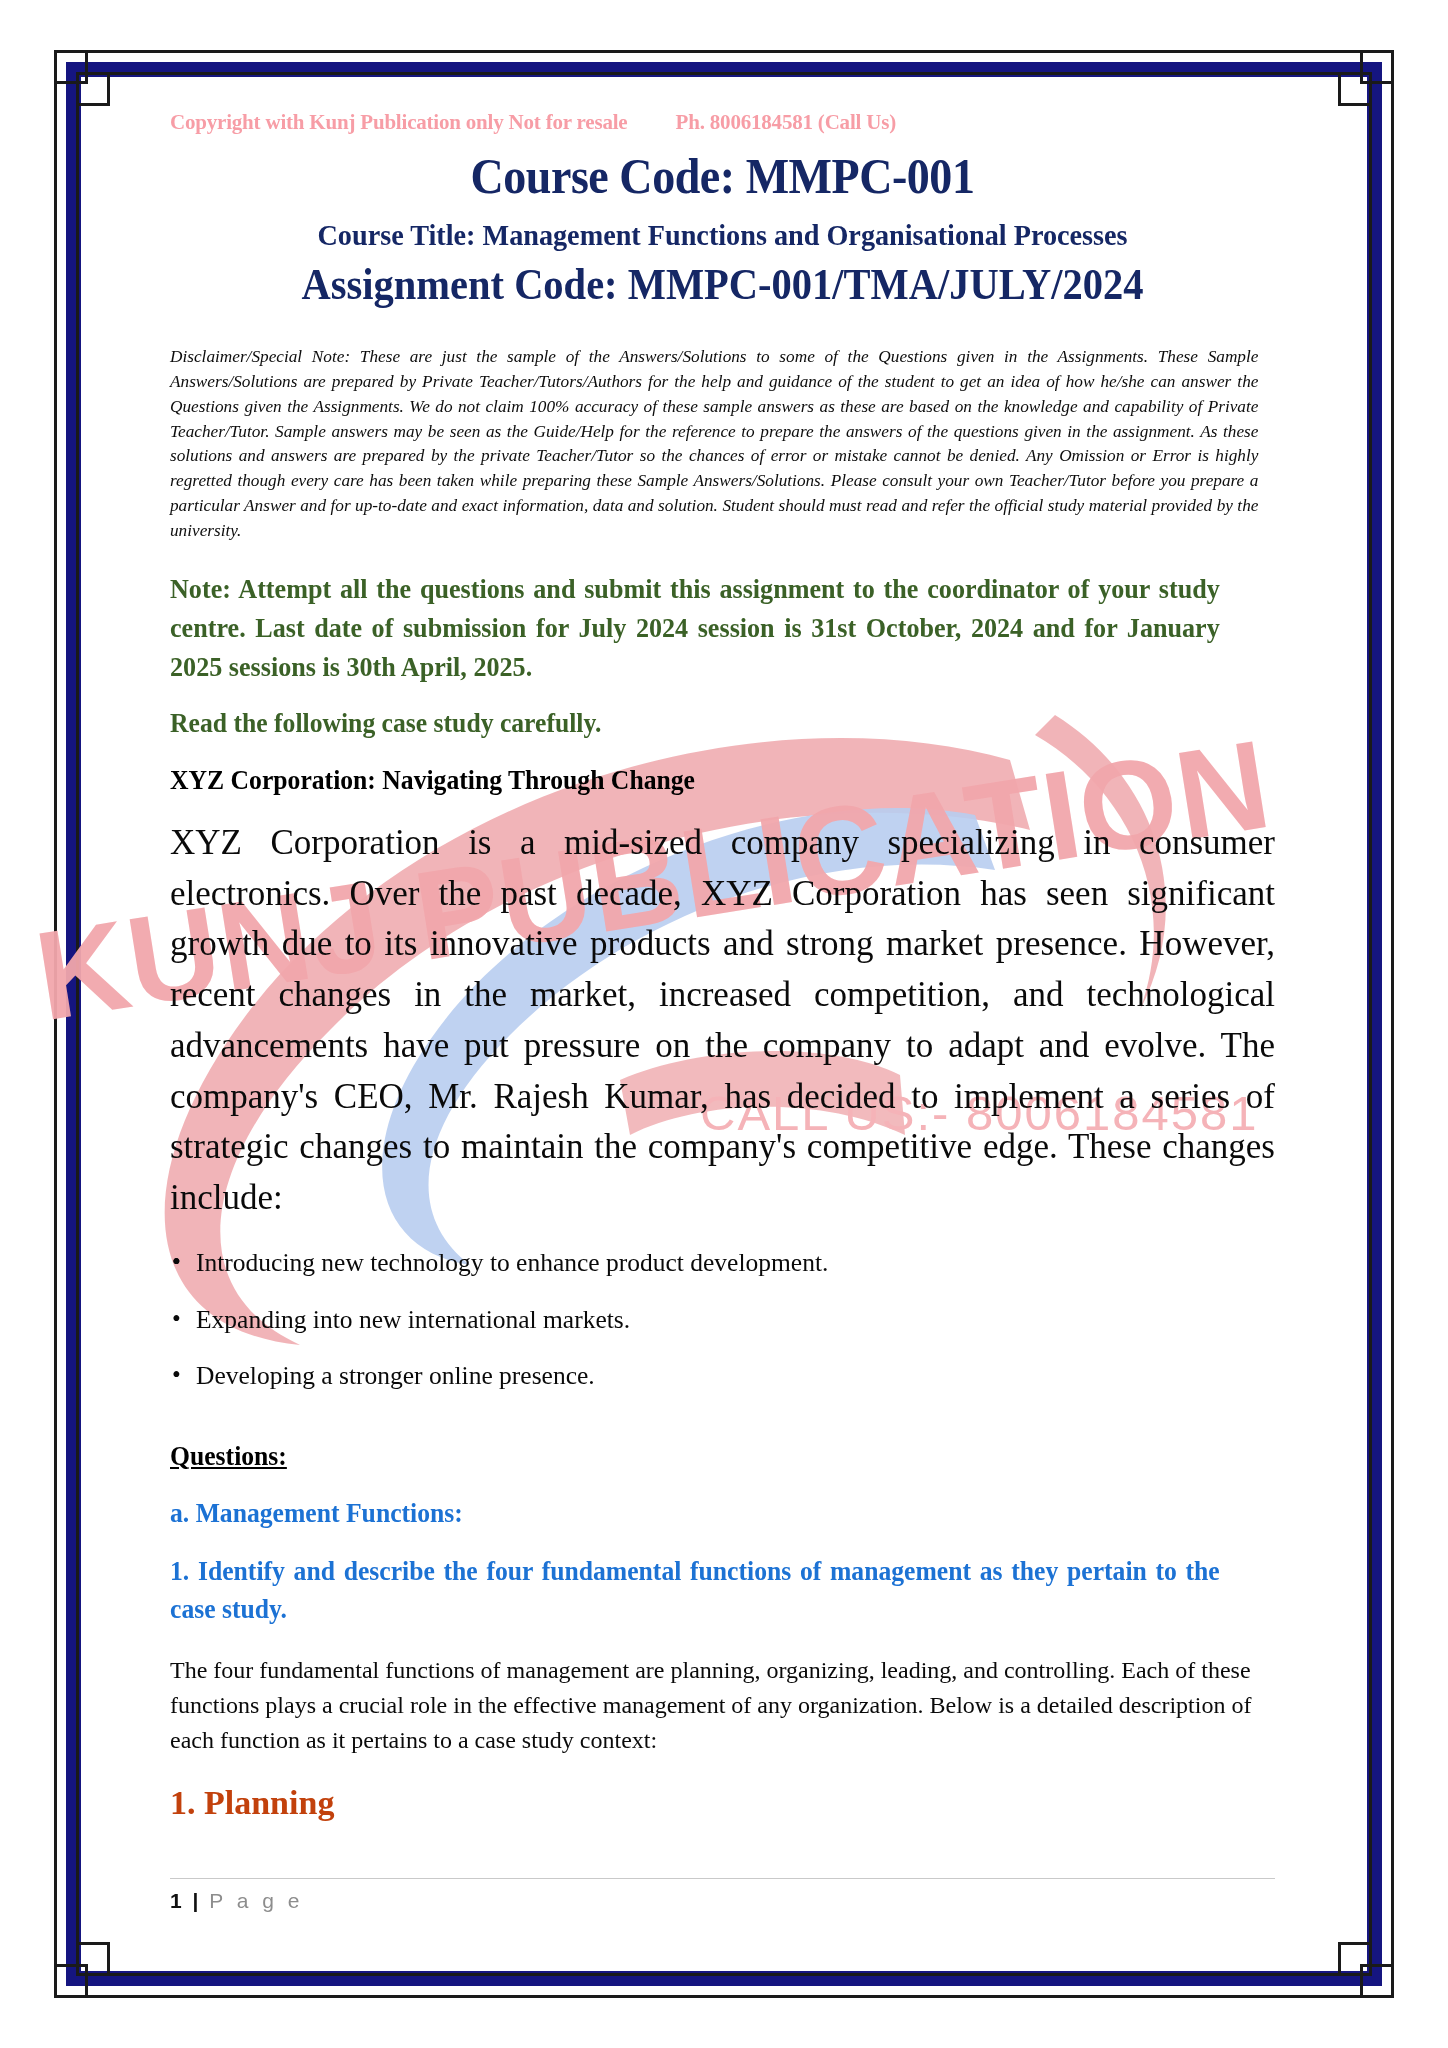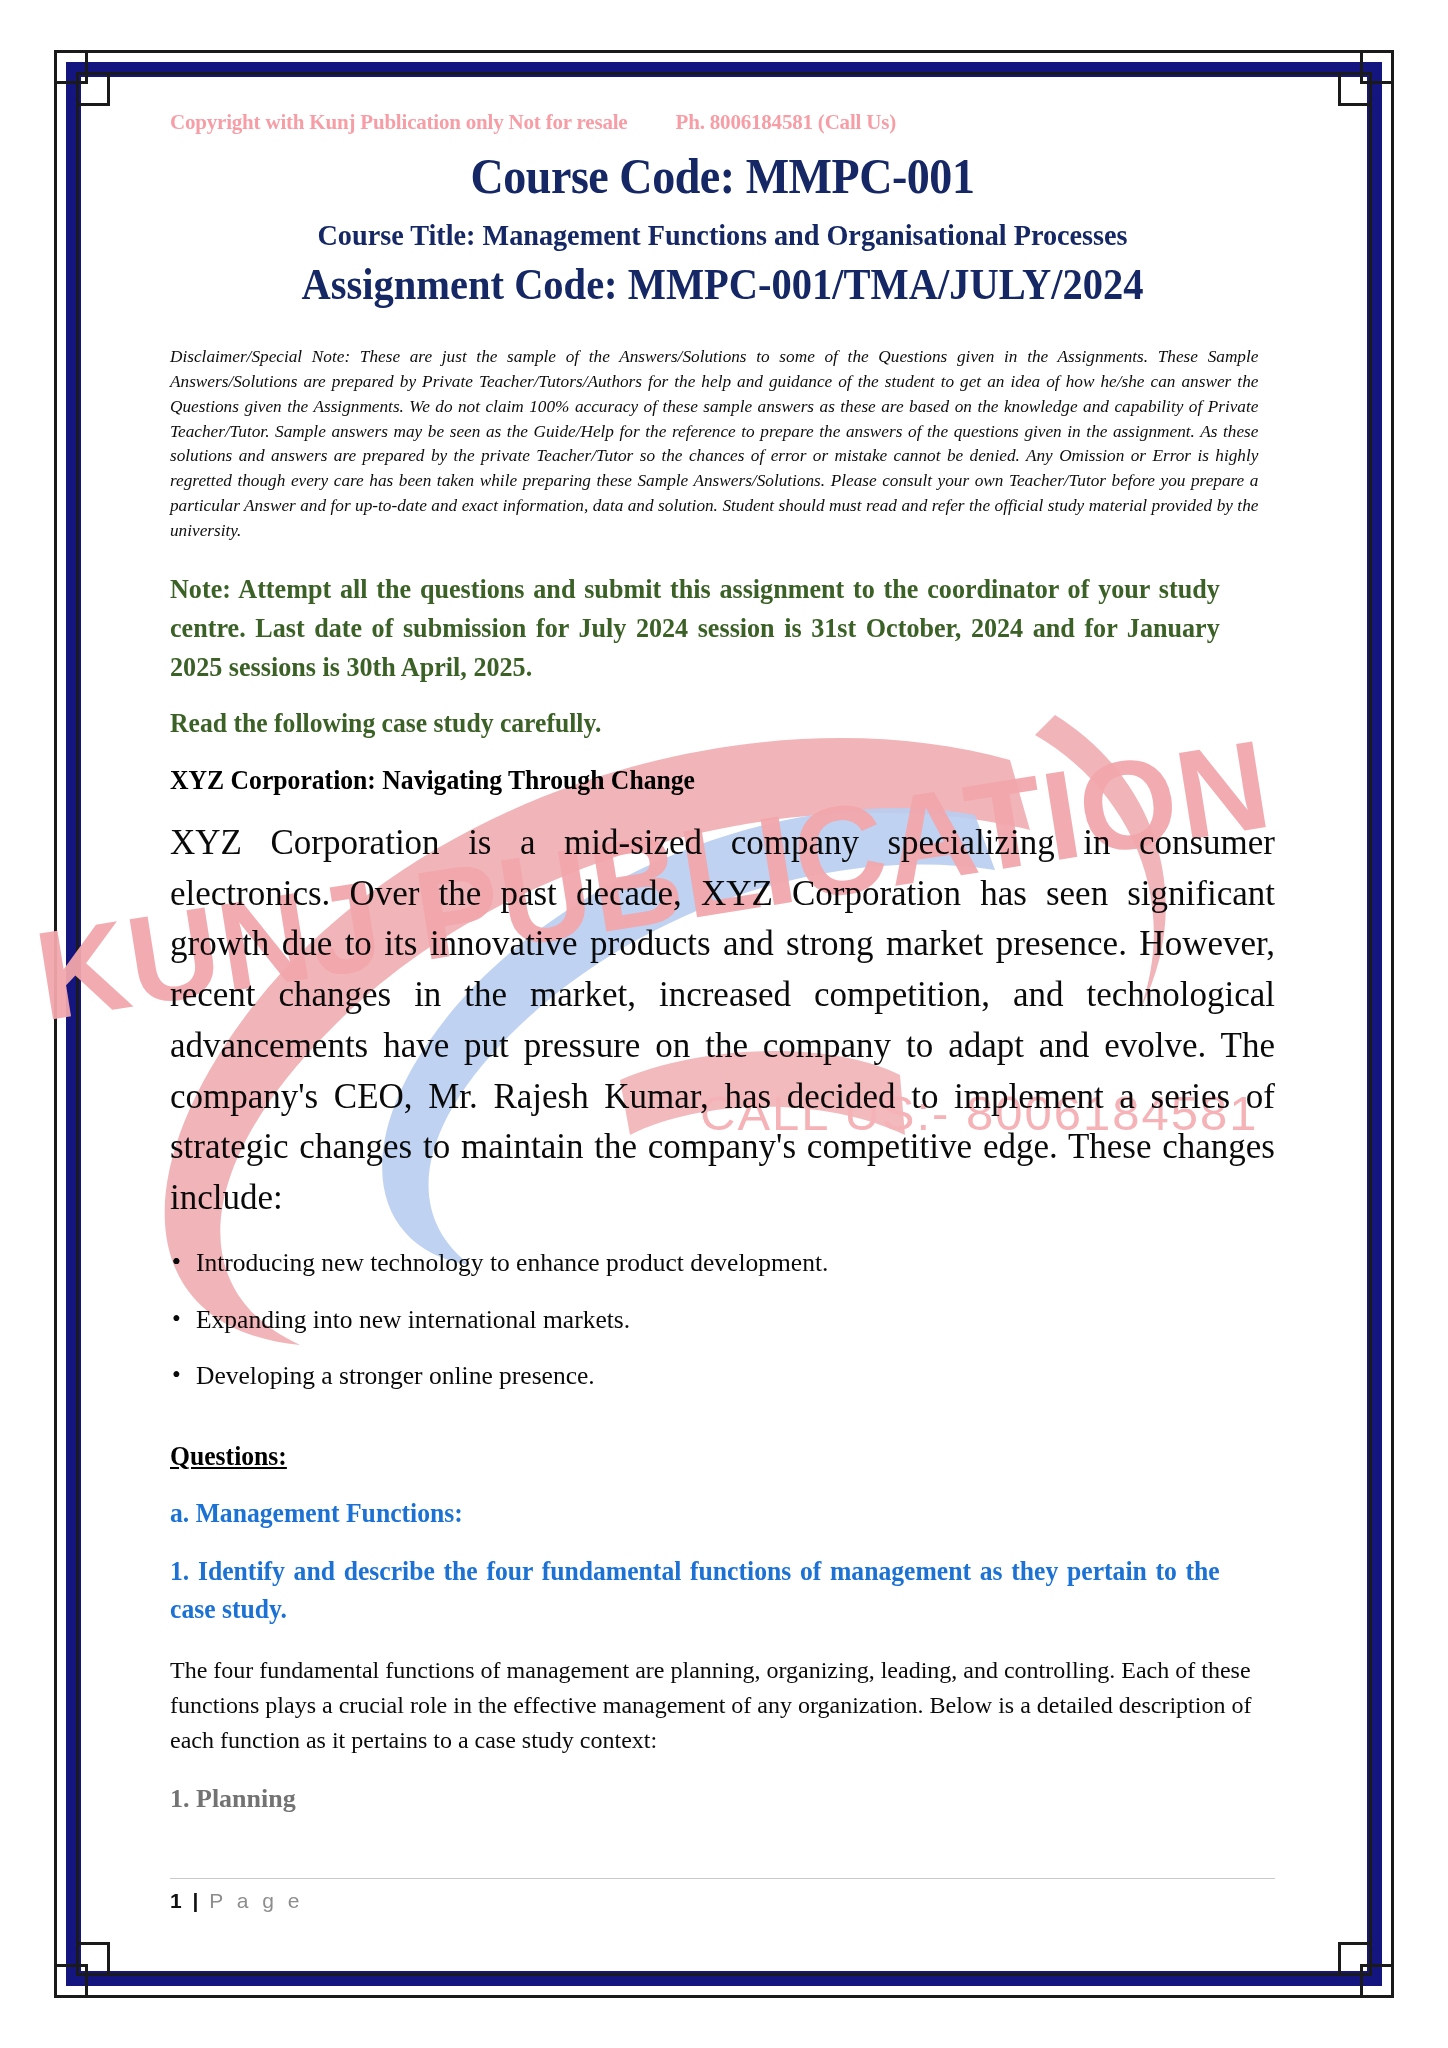--- a/index.html
+++ b/index.html
@@ -227,22 +227,22 @@
     font-size: 24px;
     line-height: 1.46;
     color: #0a0a0a;
     text-align: left;
   }
 
   .ans-sub {
     margin-top: 26px;
     font-family: "Liberation Serif", serif;
     font-weight: bold;
-    font-size: 26px;
-    color: #737373;
+    font-size: 34px;
+    color: #c2410c;
   }
 
   
   .footer {
     position: absolute;
     left: 170px;
     top: 1878px;
     width: 1105px;
     z-index: 5;
   }

